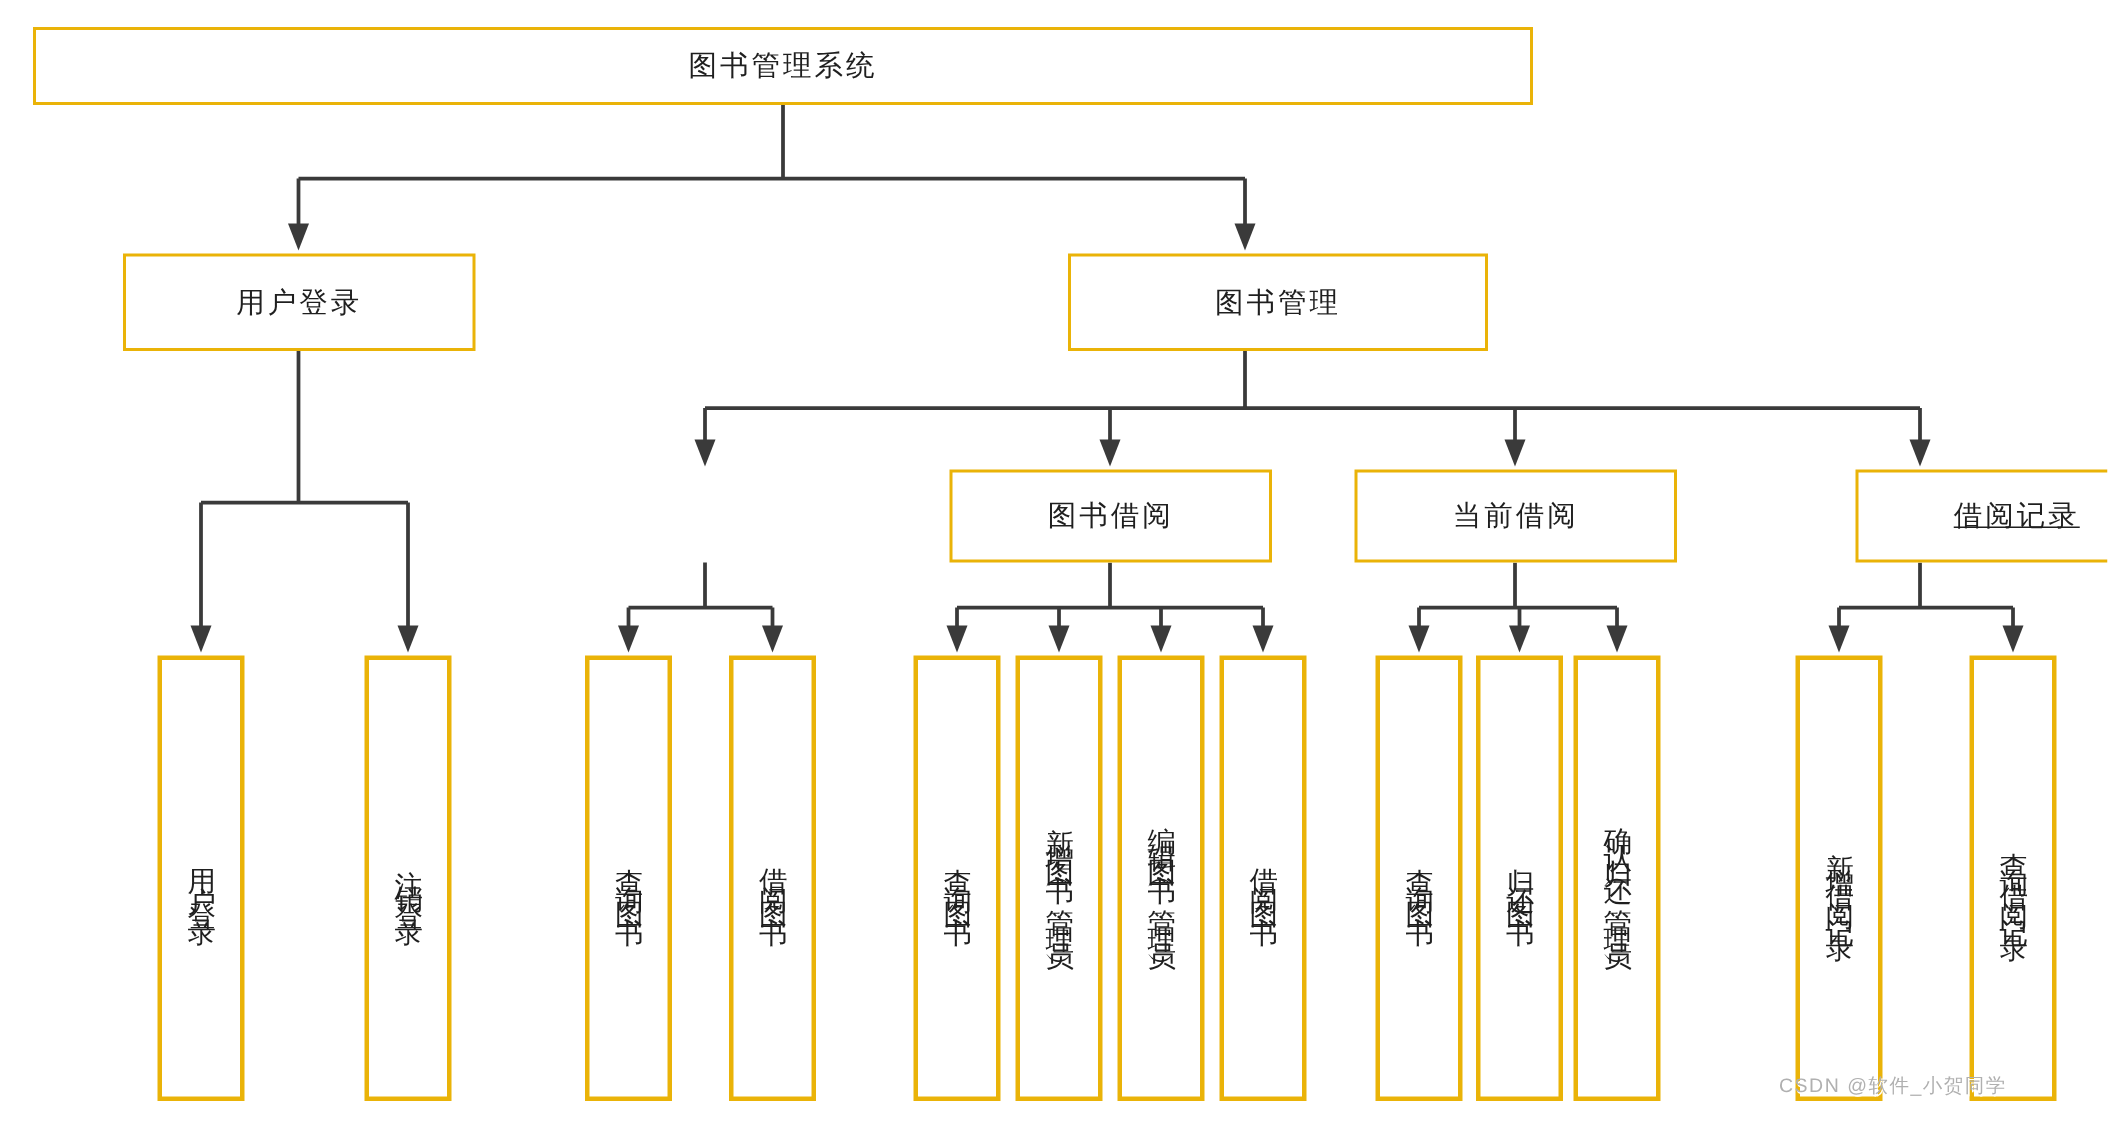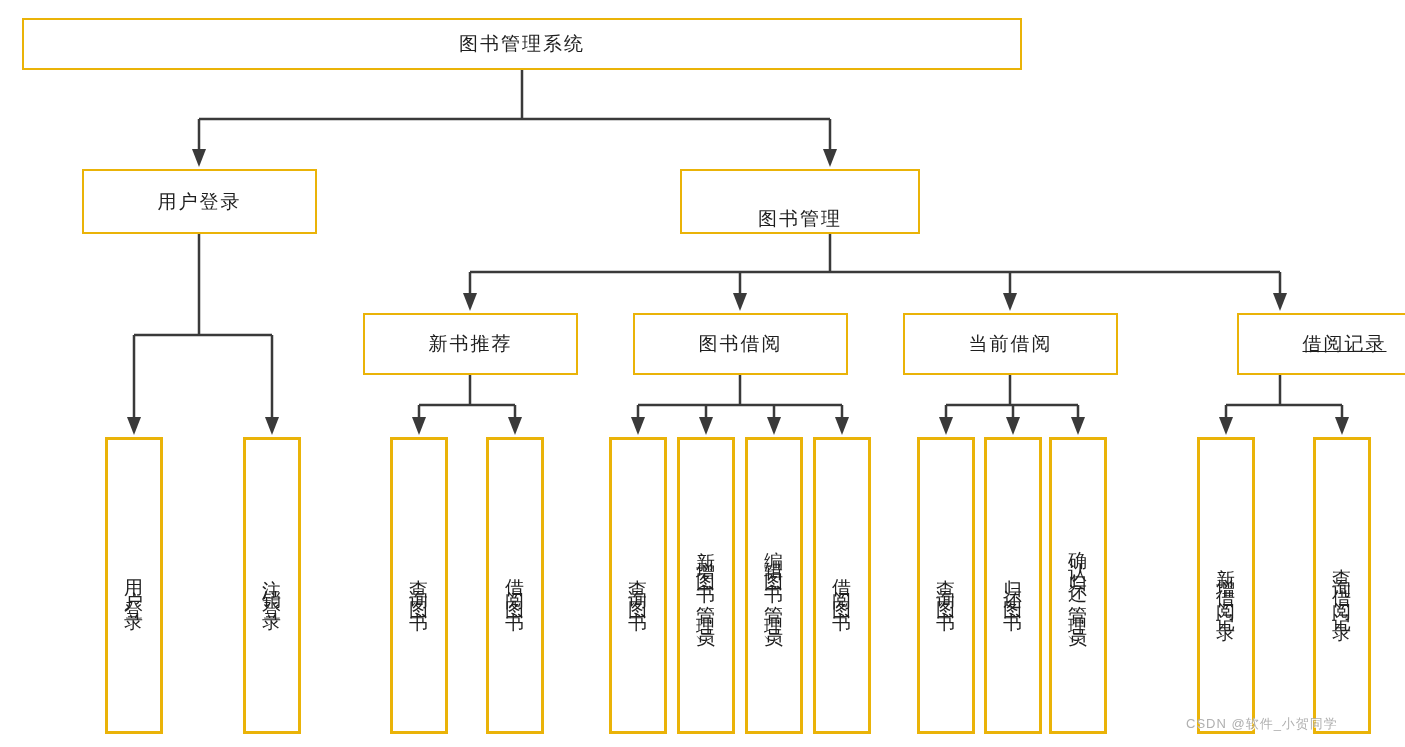--- a/index.html
+++ b/index.html
@@ -98,27 +98,24 @@
     </g>
   </svg>
 
   <div class="node root">
     <span>图书管理系统</span>
   </div>
 
   <div class="node lvl2" style="left:82px; width:235px;">
     <span>用户登录</span>
   </div>
-  <div class="node lvl2" style="left:680px; width:240px;align-items:flex-end;">
+  <div class="node lvl2" style="left:712px; width:280px;">
     <span>图书管理</span>
   </div>
 
-  <div class="node lvl3" style="left:363px;">
-    <span>新书推荐</span>
-  </div>
   <div class="node lvl3" style="left:903px;">
     <span>当前借阅</span>
   </div>
   <div class="node lvl3" style="left:633px;">
     <span>图书借阅</span>
   </div>
   <div class="node lvl3" style="left:1237px;text-decoration:underline;">
     <span>借阅记录</span>
   </div>
 

